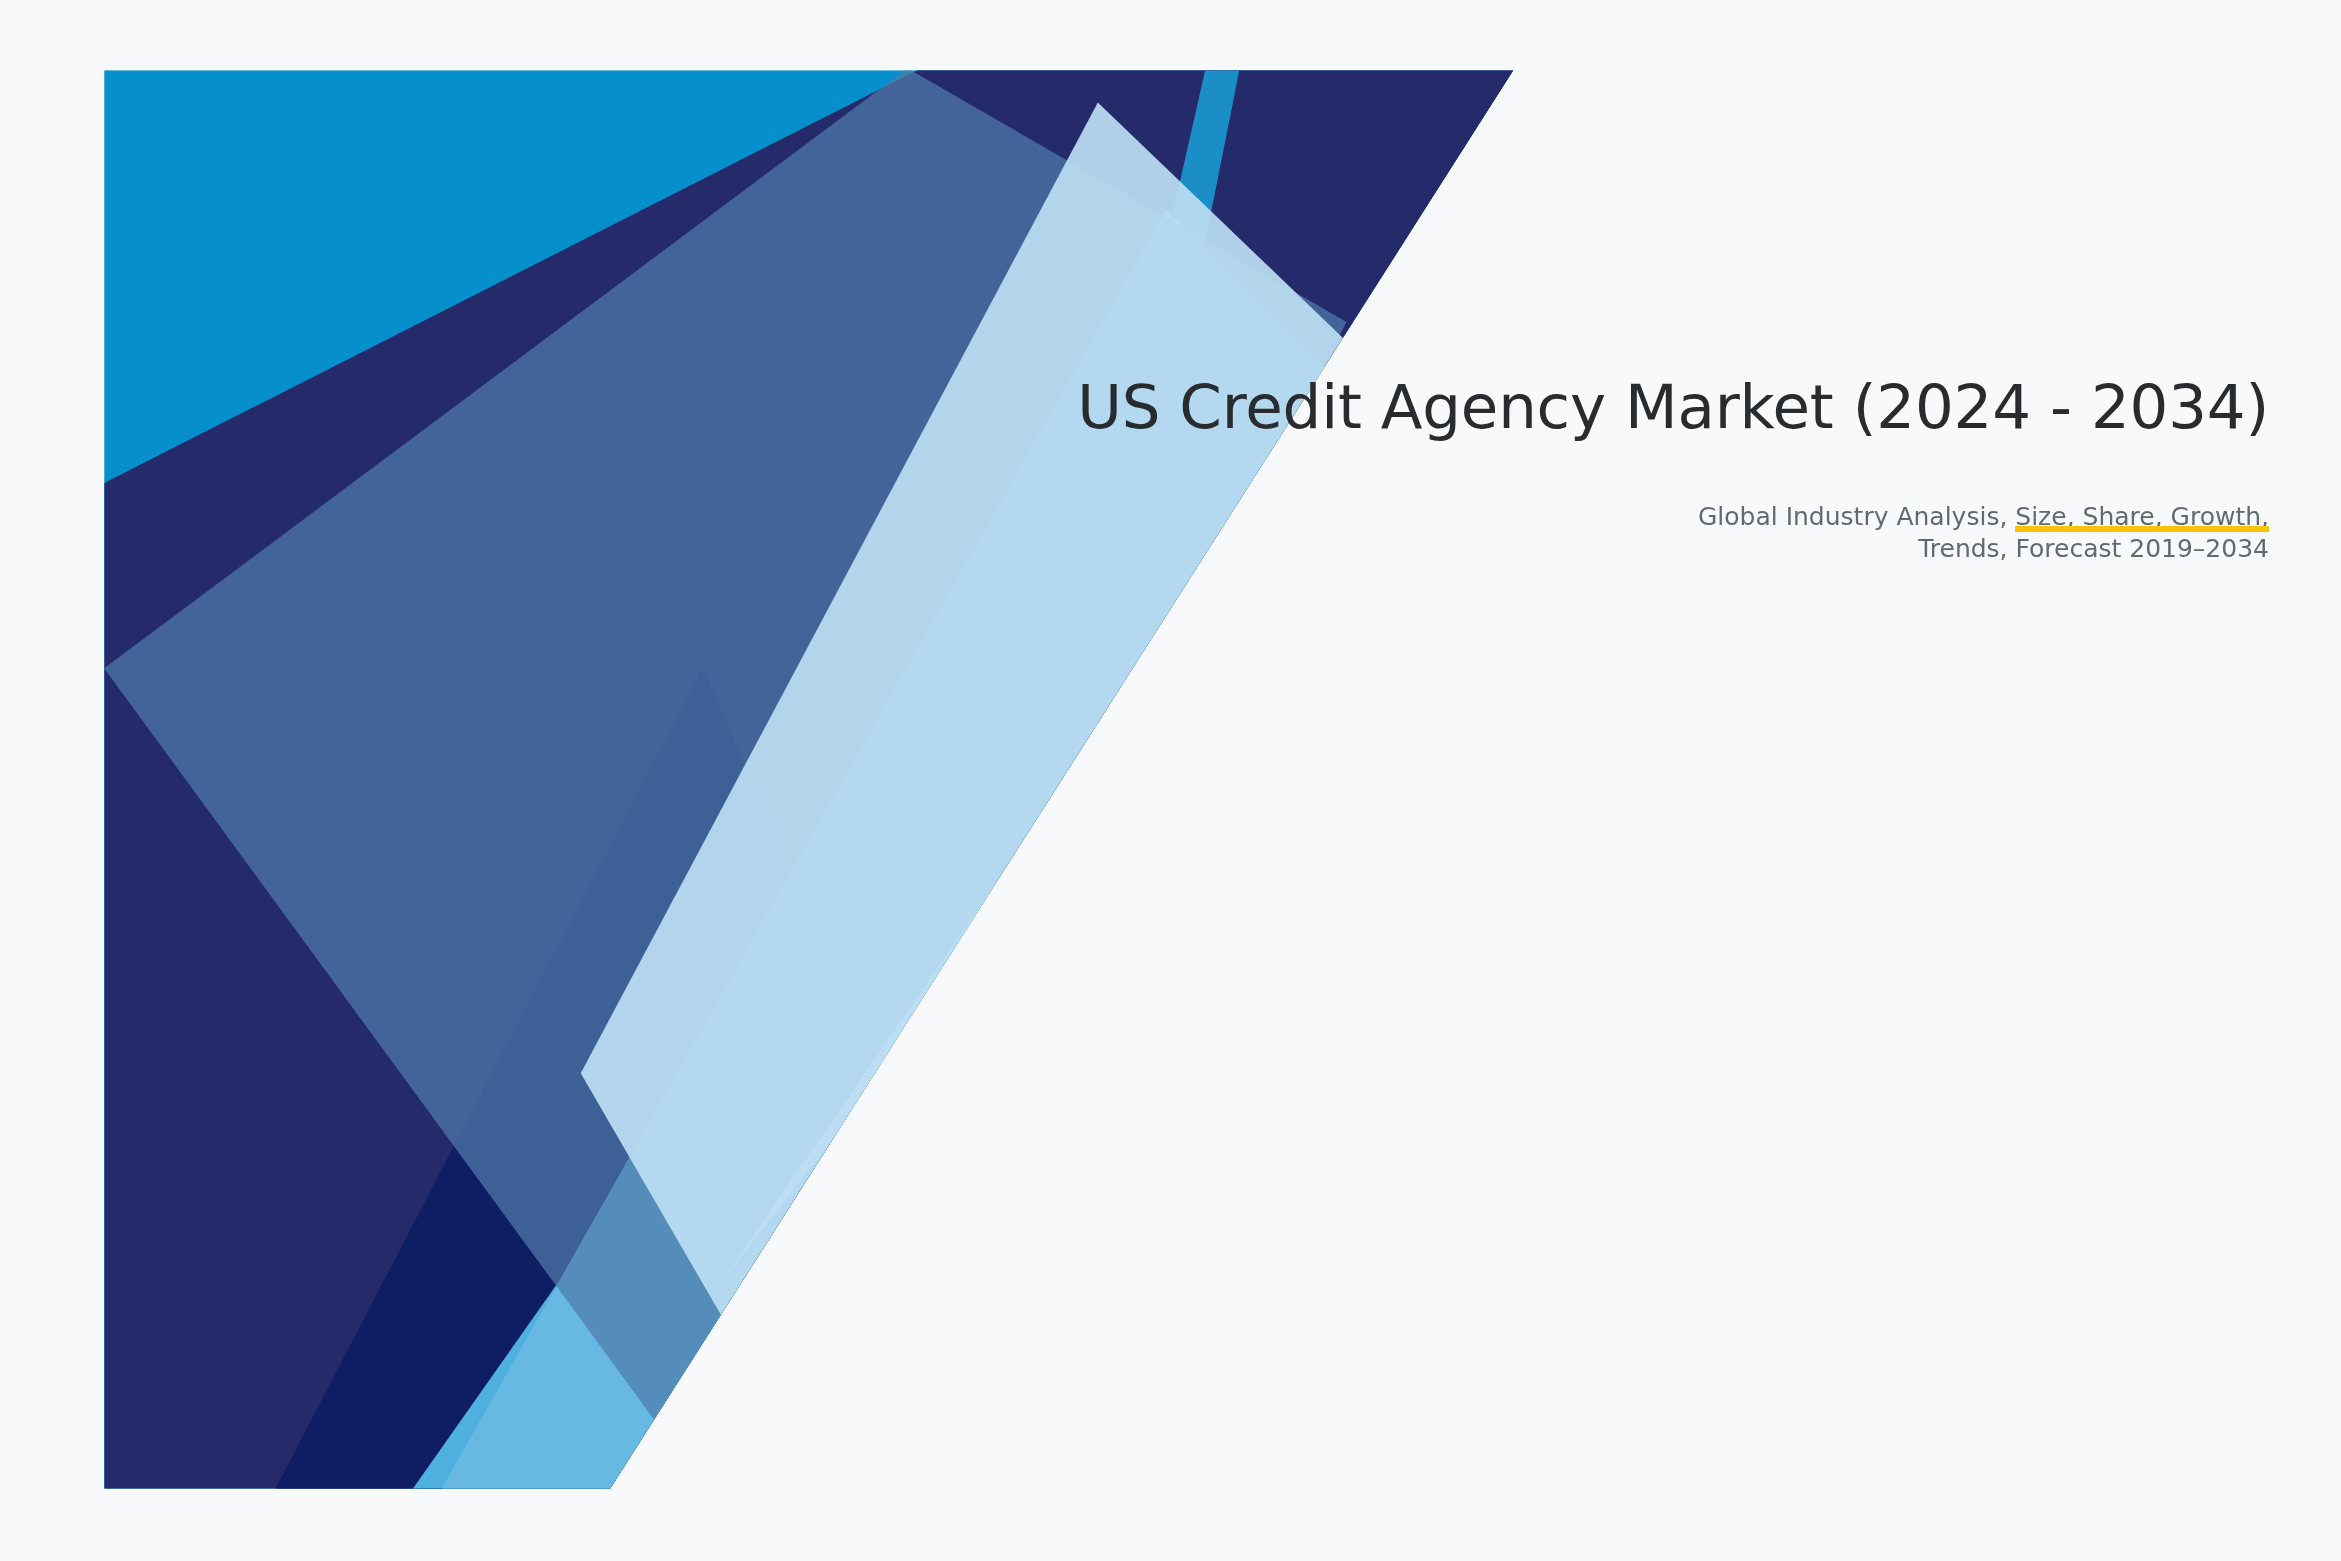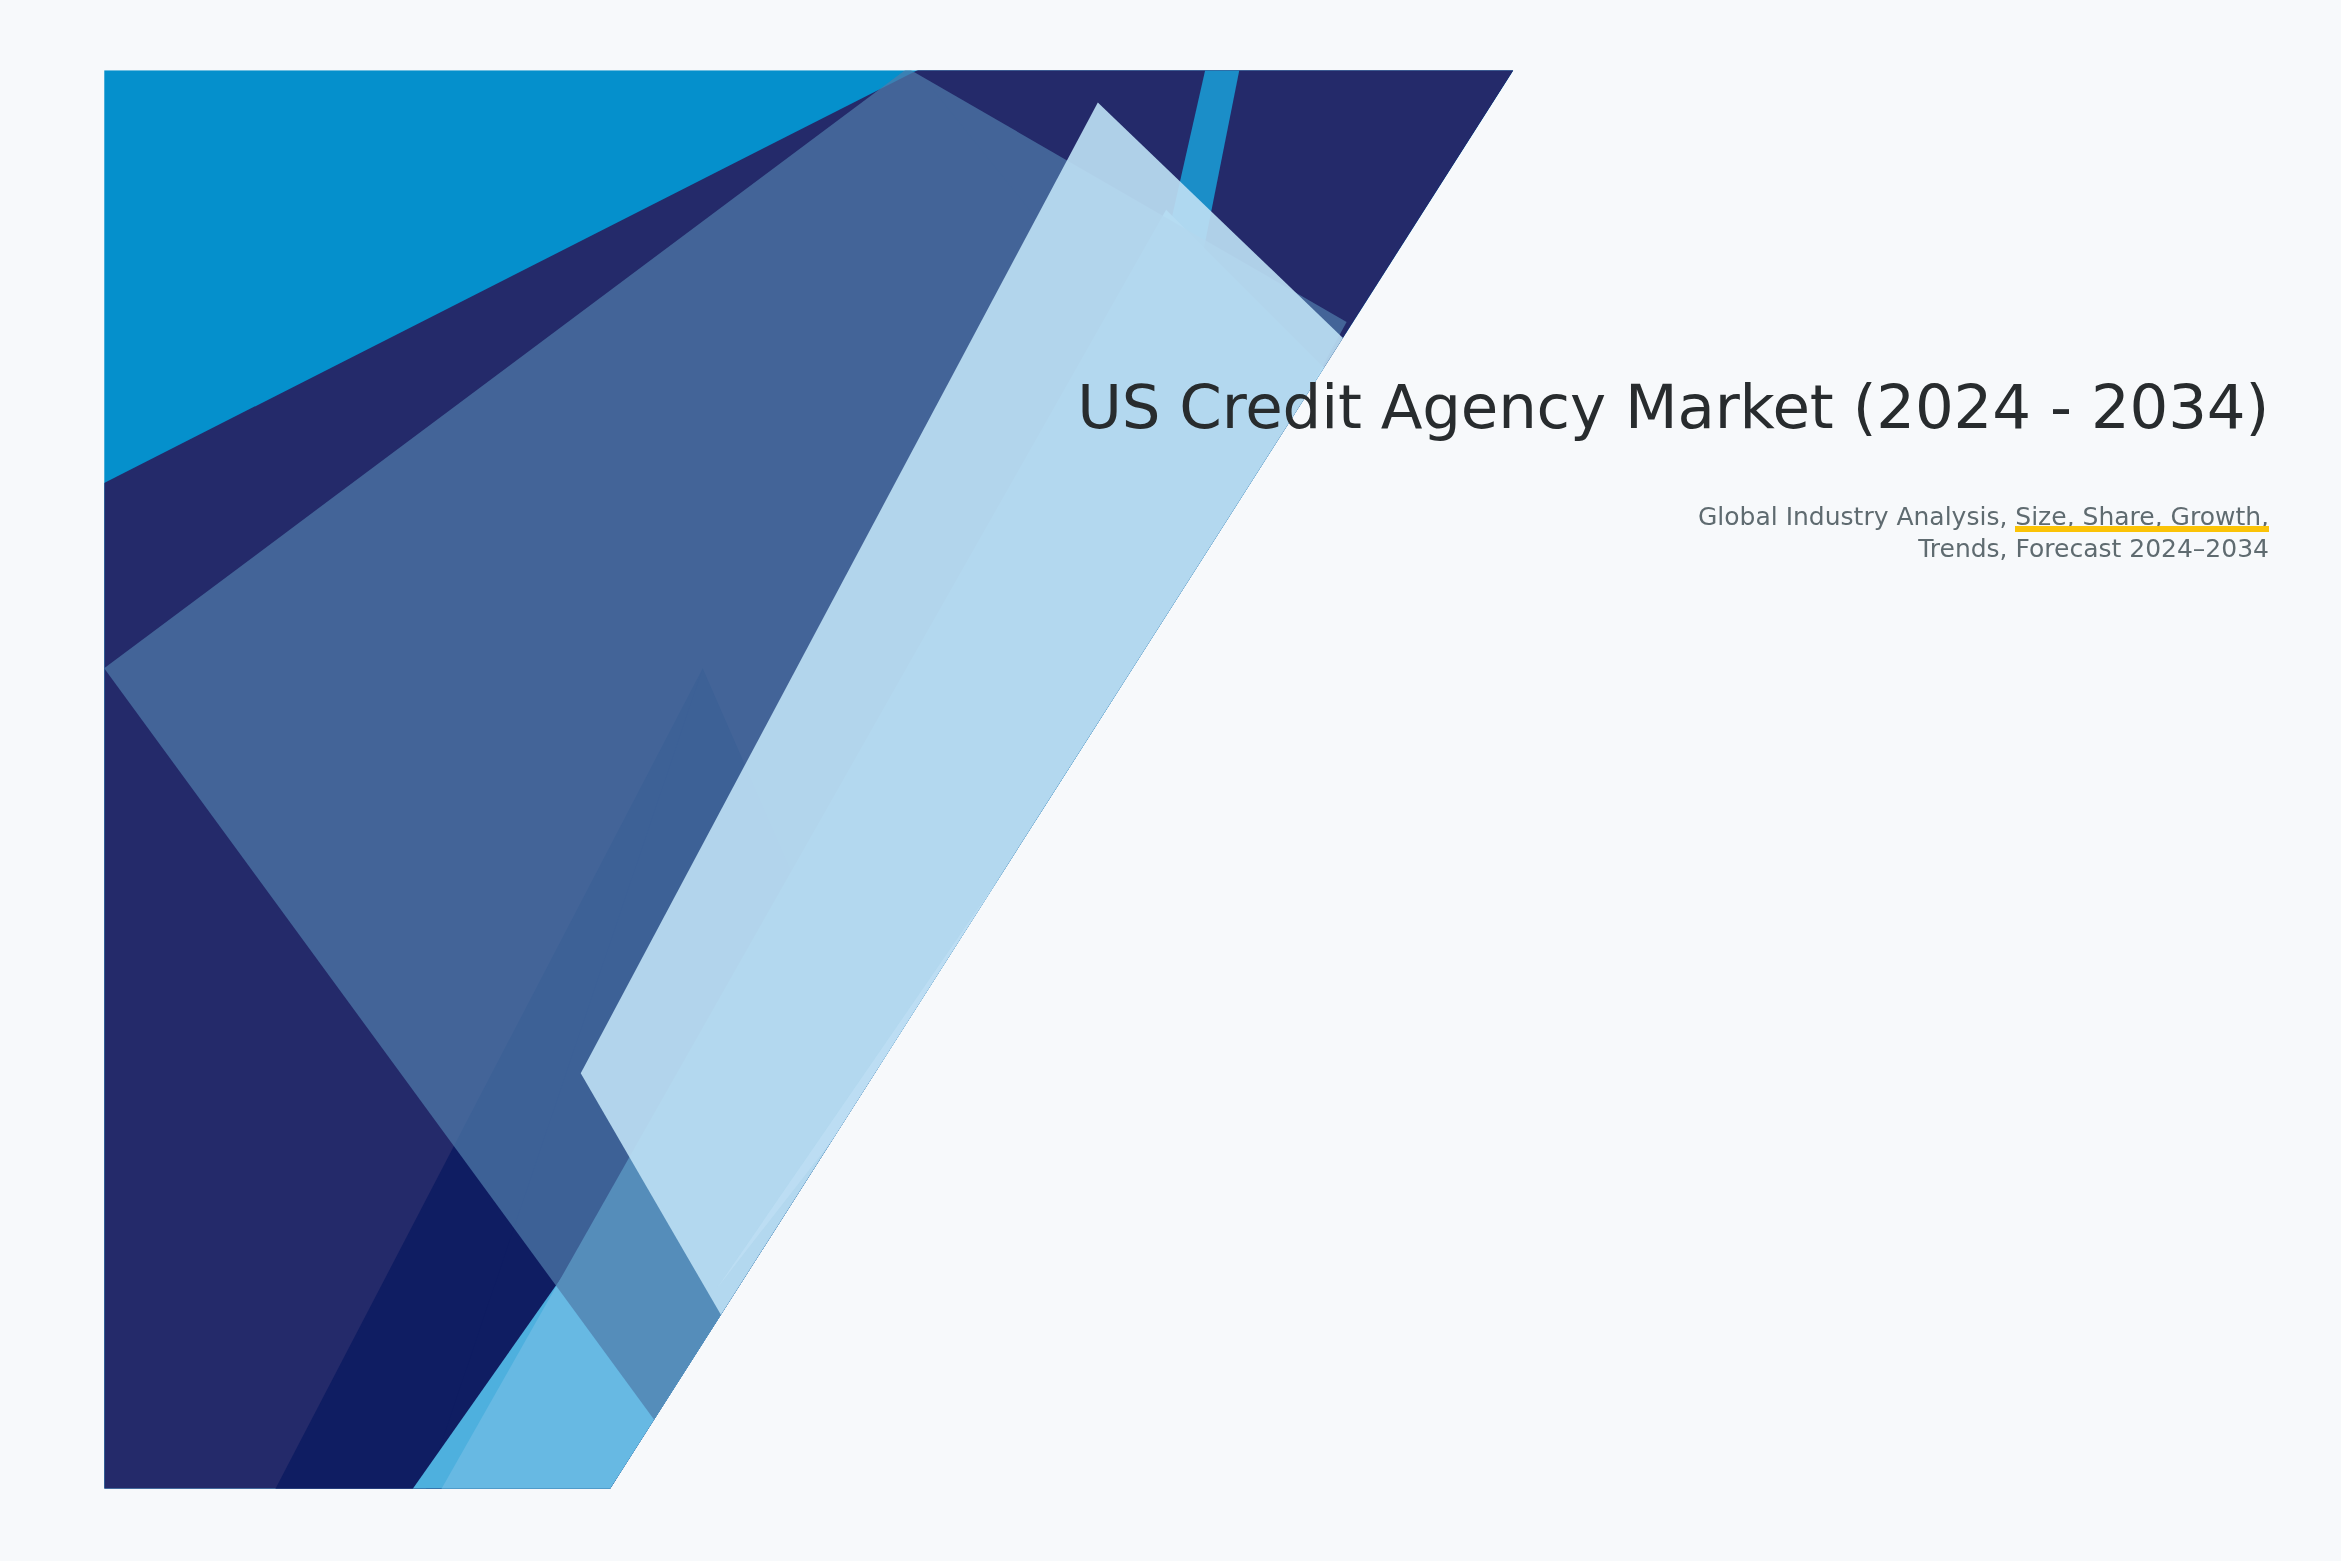--- a/index.html
+++ b/index.html
@@ -125,17 +125,17 @@
     </svg>
   </div>
 
   <div id="text-block">
 
     <div id="title-wrap">
       <span class="title-accent"></span>
       <h1 id="page-title">US Credit Agency Market (2024 - 2034)</h1>
     </div>
 
-    <p id="page-subtitle">Global Industry Analysis, Size, Share, Growth, Trends, Forecast 2024–2034</p>
+    <p id="page-subtitle">Global Industry Analysis, Size, Share, Growth, Trends, Forecast 2019–2034</p>
   </div>
 
 </div>
 
 
 </body></html>

